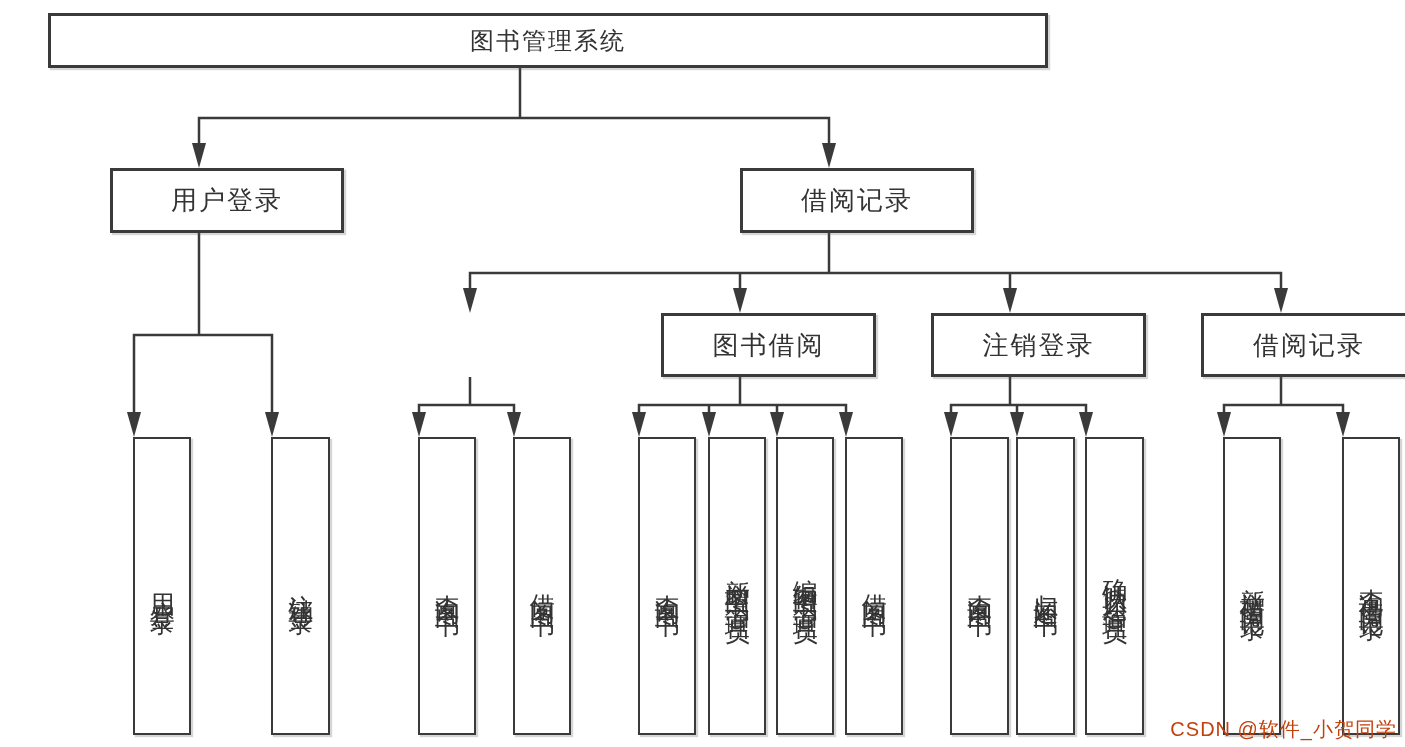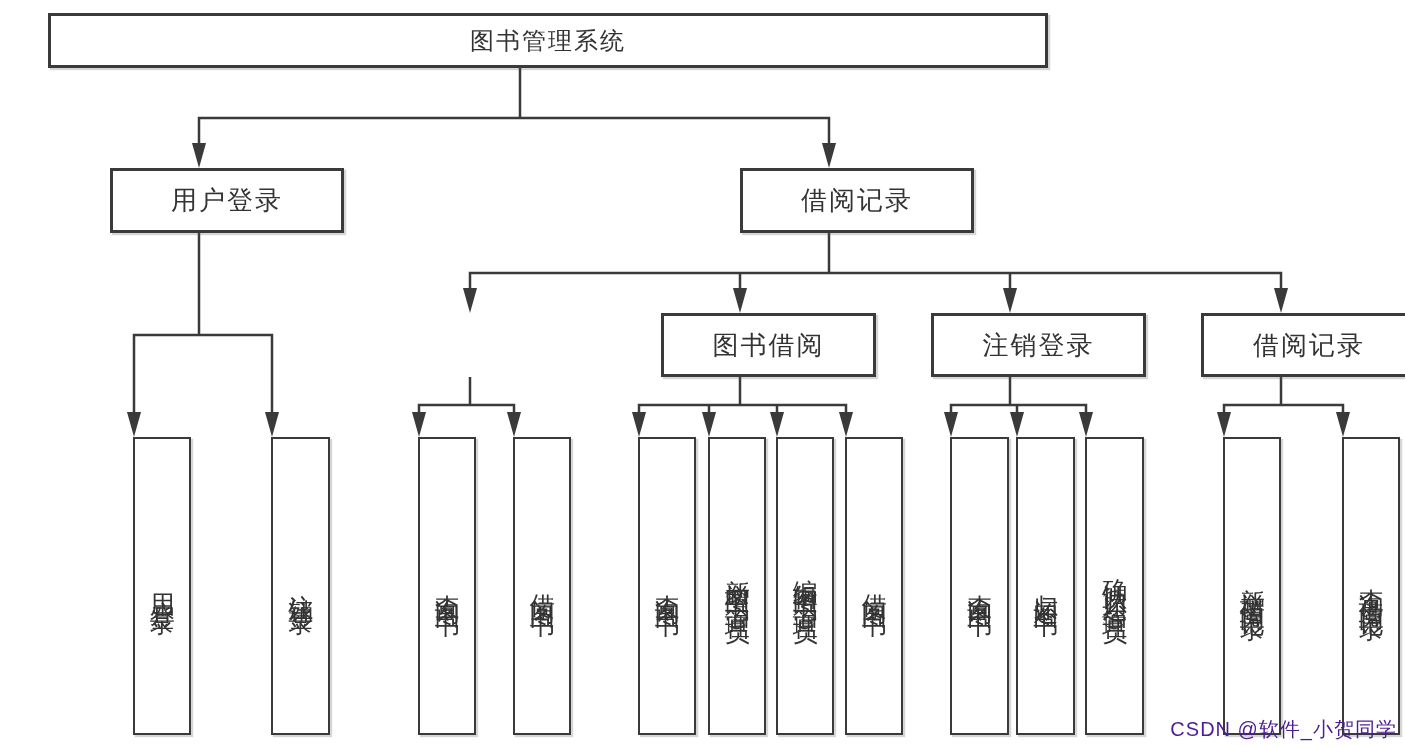--- a/index.html
+++ b/index.html
@@ -44,21 +44,21 @@
     line-height: 1.1;
     color: #333333;
     white-space: nowrap;
   }
   .watermark {
     position: absolute;
     right: 8px;
     bottom: 4px;
     font-size: 20px;
     letter-spacing: 1px;
-    color: #4c1d95;
+    color: #c2410c;
     z-index: 5;
     white-space: nowrap;
   }
 </style>
 </head>
 <body>
 
 <div class="stage">
 
   <svg class="connectors" viewBox="0 0 1405 747">

